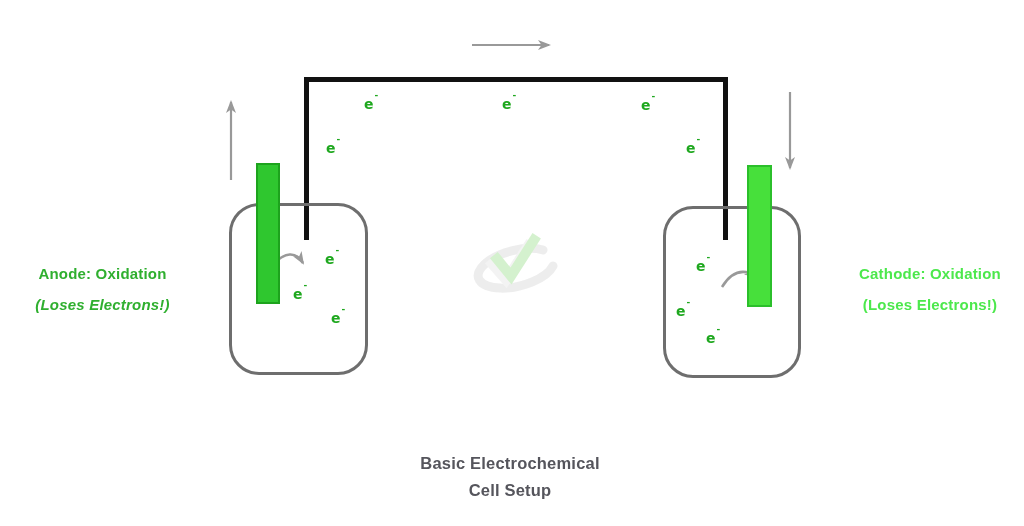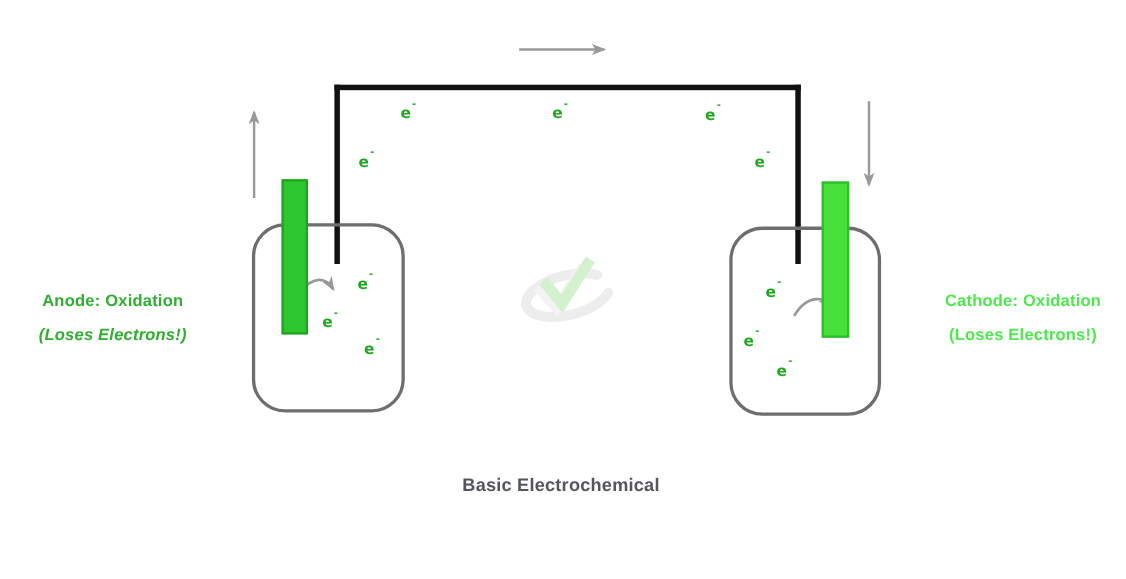--- a/index.html
+++ b/index.html
@@ -45,21 +45,21 @@
   .anode-text   { color:var(--anode-text, #2faf2f);   font-size:15px; width:165px; left:20px; }
   .cathode-text { color:var(--cathode-text, #4ce84c); font-size:15px; width:170px; left:845px; }
   #anode-line1   { top:265px; }
   #anode-line2   { top:296px;font-style:italic; }
   #cathode-line1 { top:265px; }
   #cathode-line2 { top:296px; }
 
   .title-text {
     color:var(--title-text, #55555c); font-size:16.5px; width:360px; left:330px;
   }
-  #title-line1 { top:432px; }
+  #title-line1 { top:454px; }
   #title-line2 { top:481px; }
 
   .electron {
     position:absolute; color:var(--electron-text, #1fa81f);
     font-weight:700; font-size:14px; line-height:14px;
     font-family:"DejaVu Sans", sans-serif; white-space:nowrap;
   }
   .electron sup {
     font-size:9px; line-height:9px; position:relative; top:-5px; left:1px;
   }
@@ -115,13 +115,14 @@
       <span class="electron" style="left: 706px; top: 330px;"><span>e</span><sup>-</sup></span>
     </div>
 
   <div class="label-line anode-text" id="anode-line1">Anode: Oxidation</div>
   <div class="label-line anode-text" id="anode-line2">(Loses Electrons!)</div>
 
   <div class="label-line cathode-text" id="cathode-line1">Cathode: Oxidation</div>
   <div class="label-line cathode-text" id="cathode-line2">(Loses Electrons!)</div>
 
   <div class="label-line title-text" id="title-line1">Basic Electrochemical</div>
+  <div class="label-line title-text" id="title-line2">Cell Setup</div>
 </div>
 
 </body></html>

